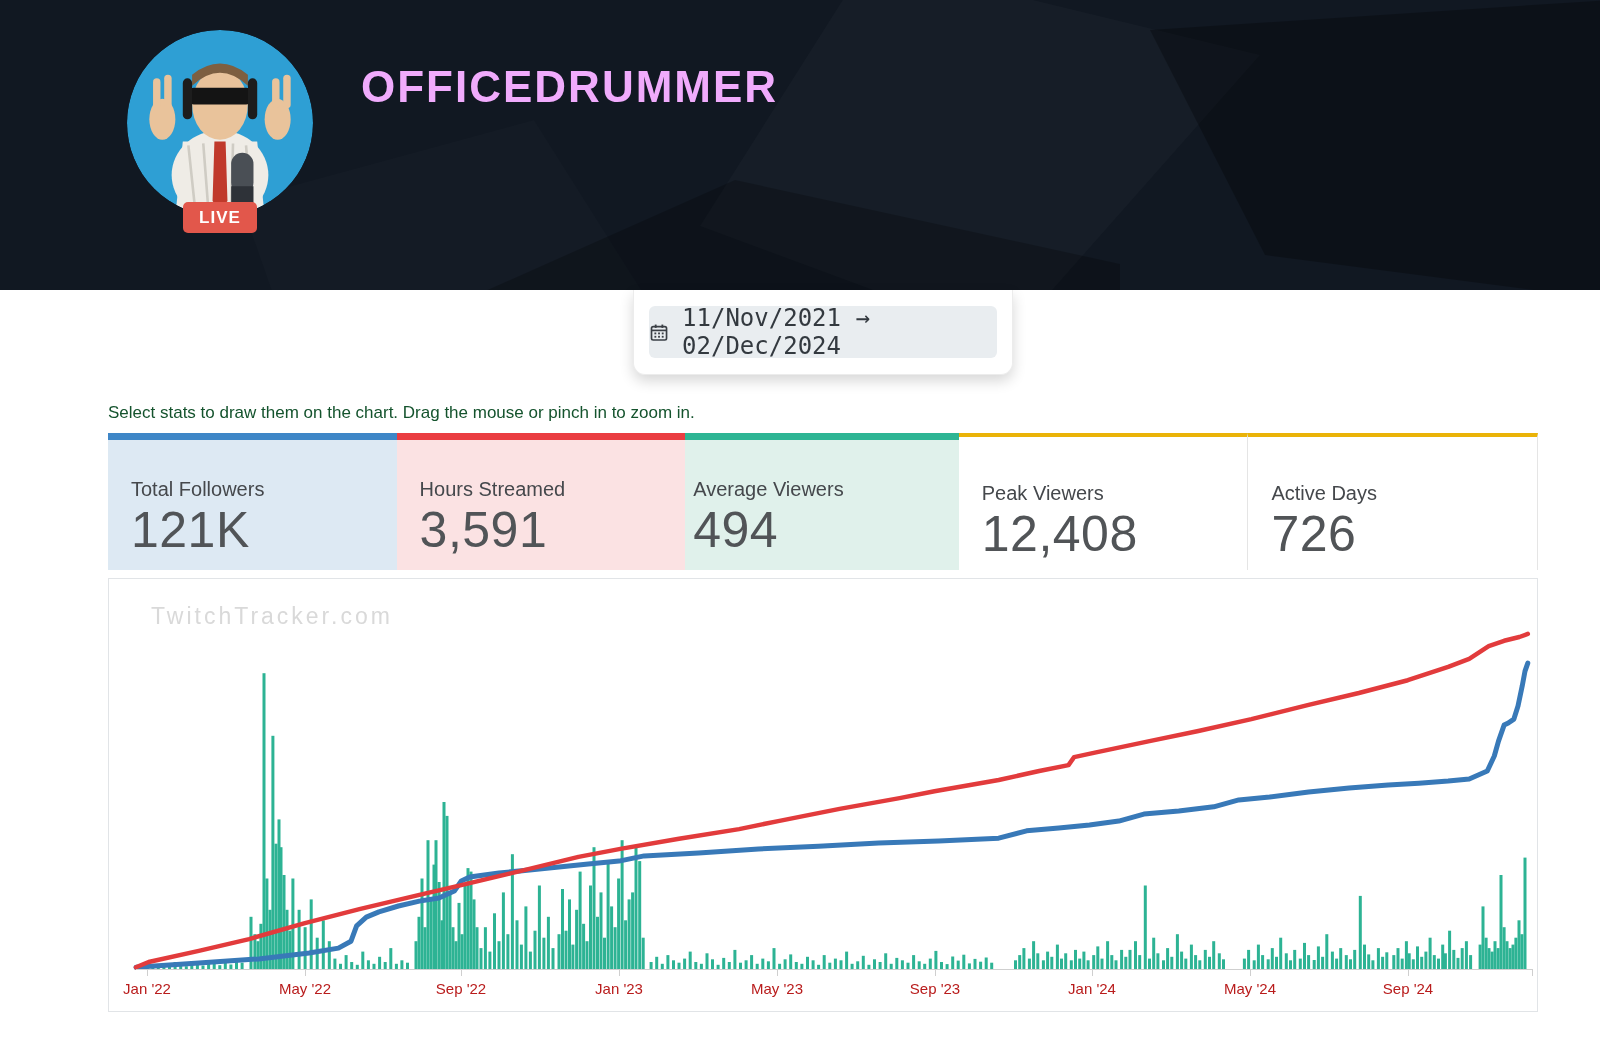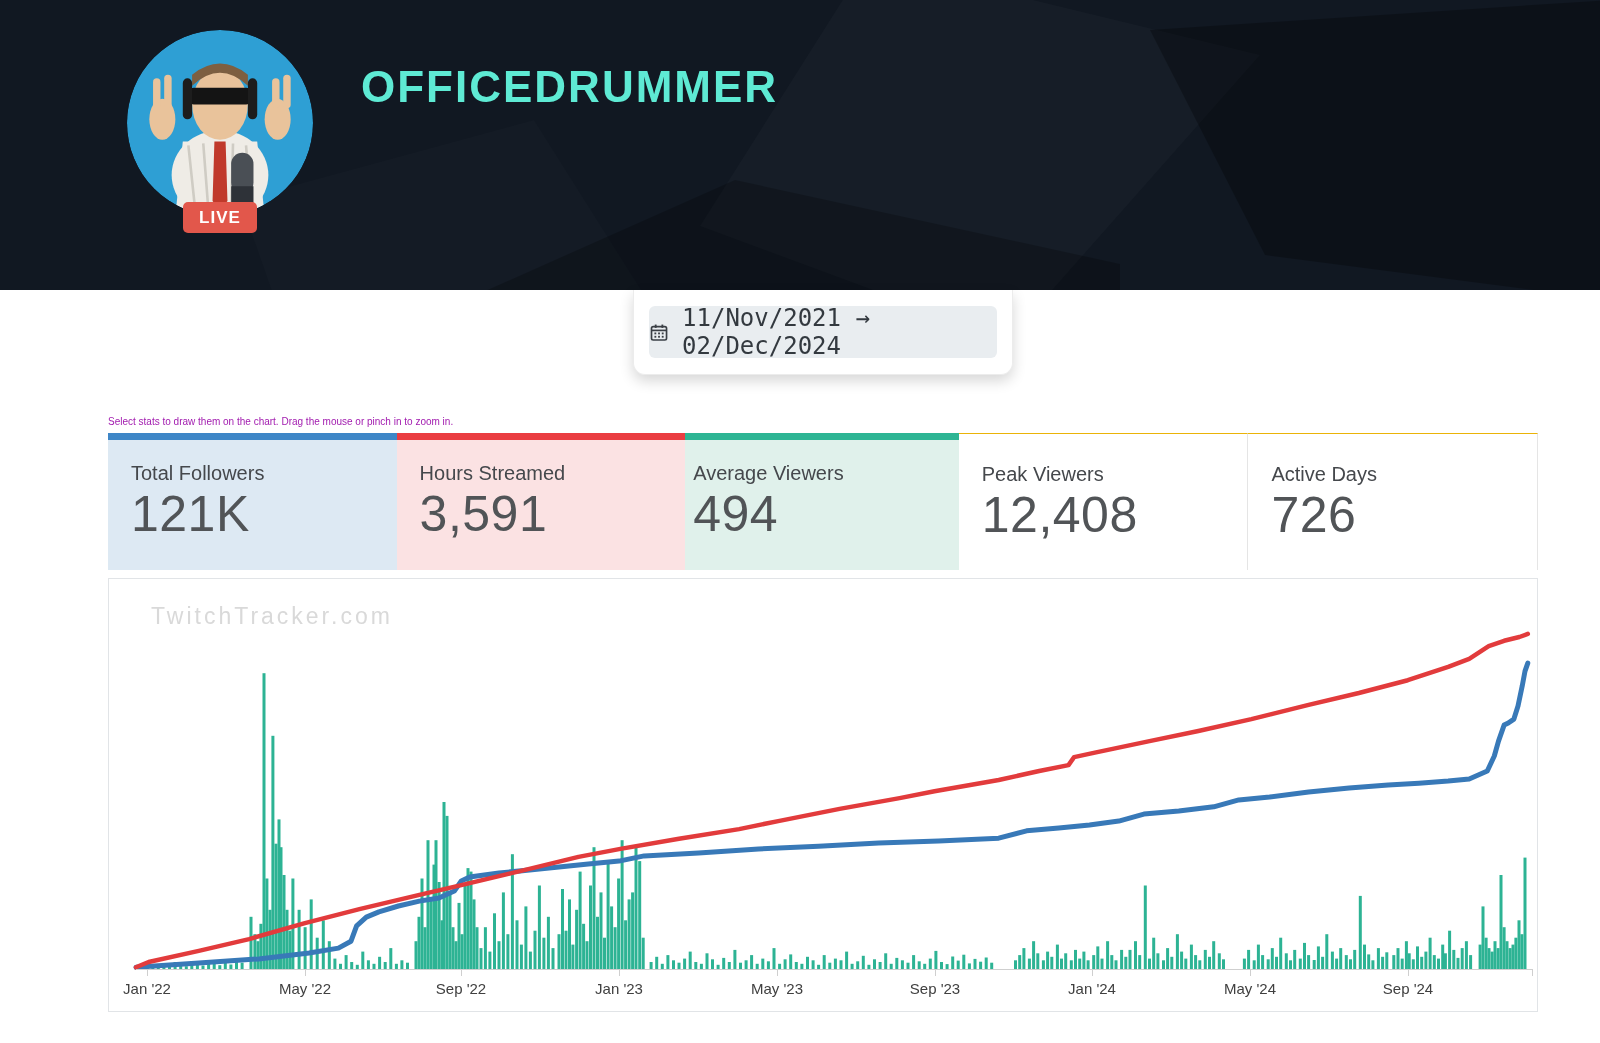--- a/index.html
+++ b/index.html
@@ -23,21 +23,21 @@
            background:rgba(0,0,0,0.22);
            clip-path:polygon(0 100%, 45% 0, 100% 60%, 100% 100%); }
 
   .avatar-wrap { position:absolute; left:127px; top:30px; width:186px; height:186px; }
   .avatar-wrap svg { width:100%; height:100%; border-radius:50%; display:block; }
   .live-badge { position:absolute; left:183px; top:202px; width:74px; height:31px;
                 background:#e2574b; color:#fff; border-radius:5px;
                 font-size:17px; font-weight:bold; letter-spacing:1px;
                 display:flex; align-items:center; justify-content:center; }
 
-  .channel-title { position:absolute; left:361px; top:62px; color:#5eead4;
+  .channel-title { position:absolute; left:361px; top:62px; color:#f0abfc;
                    font-size:44px; font-weight:bold; letter-spacing:2px; }
 
   .nav-tabs { position:absolute; left:362px; top:134px; display:flex; gap:12px; }
   .tab { background:#1c3a5f; border:1px solid #2c4c73; border-bottom:3px solid transparent;
          color:#fff; font-size:20px; font-family:"Liberation Sans", sans-serif;
          border-radius:6px; padding:7px 20px 6px 20px; cursor:pointer; }
   .tab.active { border-bottom:3px solid #3cc3a4; }
 
   
   .date-panel { position:absolute; left:633px; top:290px; width:380px; height:85px;
@@ -45,45 +45,45 @@
                 border-radius:0 0 12px 12px;
                 box-shadow:0 6px 14px rgba(0,0,0,0.16);
                 display:flex; align-items:center; justify-content:center; }
   .date-field { width:348px; height:52px; background:#e9edf0; border-radius:6px;
                 display:flex; align-items:center; justify-content:center; gap:13px;
                 cursor:pointer; }
   .date-field svg { width:23px; height:23px; }
   .date-text { font-family:"DejaVu Sans Mono", monospace; font-size:24px; color:#33393f; }
 
   
-  .instruction { position:absolute; left:108px; top:416px; font-size:10px; color:#a21caf; }
+  .instruction { position:absolute; left:108px; top:403px; font-size:17px; color:#14532d; }
 
   
   .stats-row { position:absolute; left:108px; top:433px; width:1430px; height:137px;
                display:flex; }
   .stat-cell { flex:1; position:relative; padding:29px 0 0 23px; cursor:pointer; }
   .stat-cell .topbar { position:absolute; left:0; top:0; width:100%; height:7px; }
-  .stat-cell.plain { border-top:1px solid #eab308; }
+  .stat-cell.plain { border-top:4px solid #eab308; }
   .stat-cell.div-left { border-left:1px solid #e5e5e5; }
   .stat-cell.div-right { border-right:1px solid #e5e5e5; }
-  .stat-label { font-size:20px; color:#45484c; }
+  .stat-label { font-size:20px; color:#45484c;margin-top:16px; }
   .stat-value { font-size:50px; color:#515457; margin-top:0; letter-spacing:0.5px; }
 
   
   .chart-card { position:absolute; left:108px; top:578px; width:1430px; height:434px;
                 background:#fff; border:1px solid #e1e4e7; }
   .watermark { position:absolute; left:42px; top:24px;
                font-family:Liberation Sans, sans-serif; font-size:23px;
                letter-spacing:3px; color:#d9d9d9; }
   .plot { position:absolute; left:27px; top:42px; width:1396px; height:348px; cursor:crosshair; }
   .plot svg { width:100%; height:100%; overflow:visible; display:block; }
   .axis-line { position:absolute; left:27px; top:390px; width:1397px; height:1px; background:#cfcfcf; }
   .tick { position:absolute; top:391px; width:1px; height:6px; background:#cfcfcf; }
   .tick-label { position:absolute; top:401px; width:90px; text-align:center;
-                font-size:15px; color:#404040; }
+                font-size:15px; color:#b91c1c; }
 </style>
 </head>
 <body>
 
 <div class="header">
   <div class="poly poly1"></div>
   <div class="poly poly2"></div>
   <div class="poly poly3"></div>
   <div class="poly poly4"></div>
 

